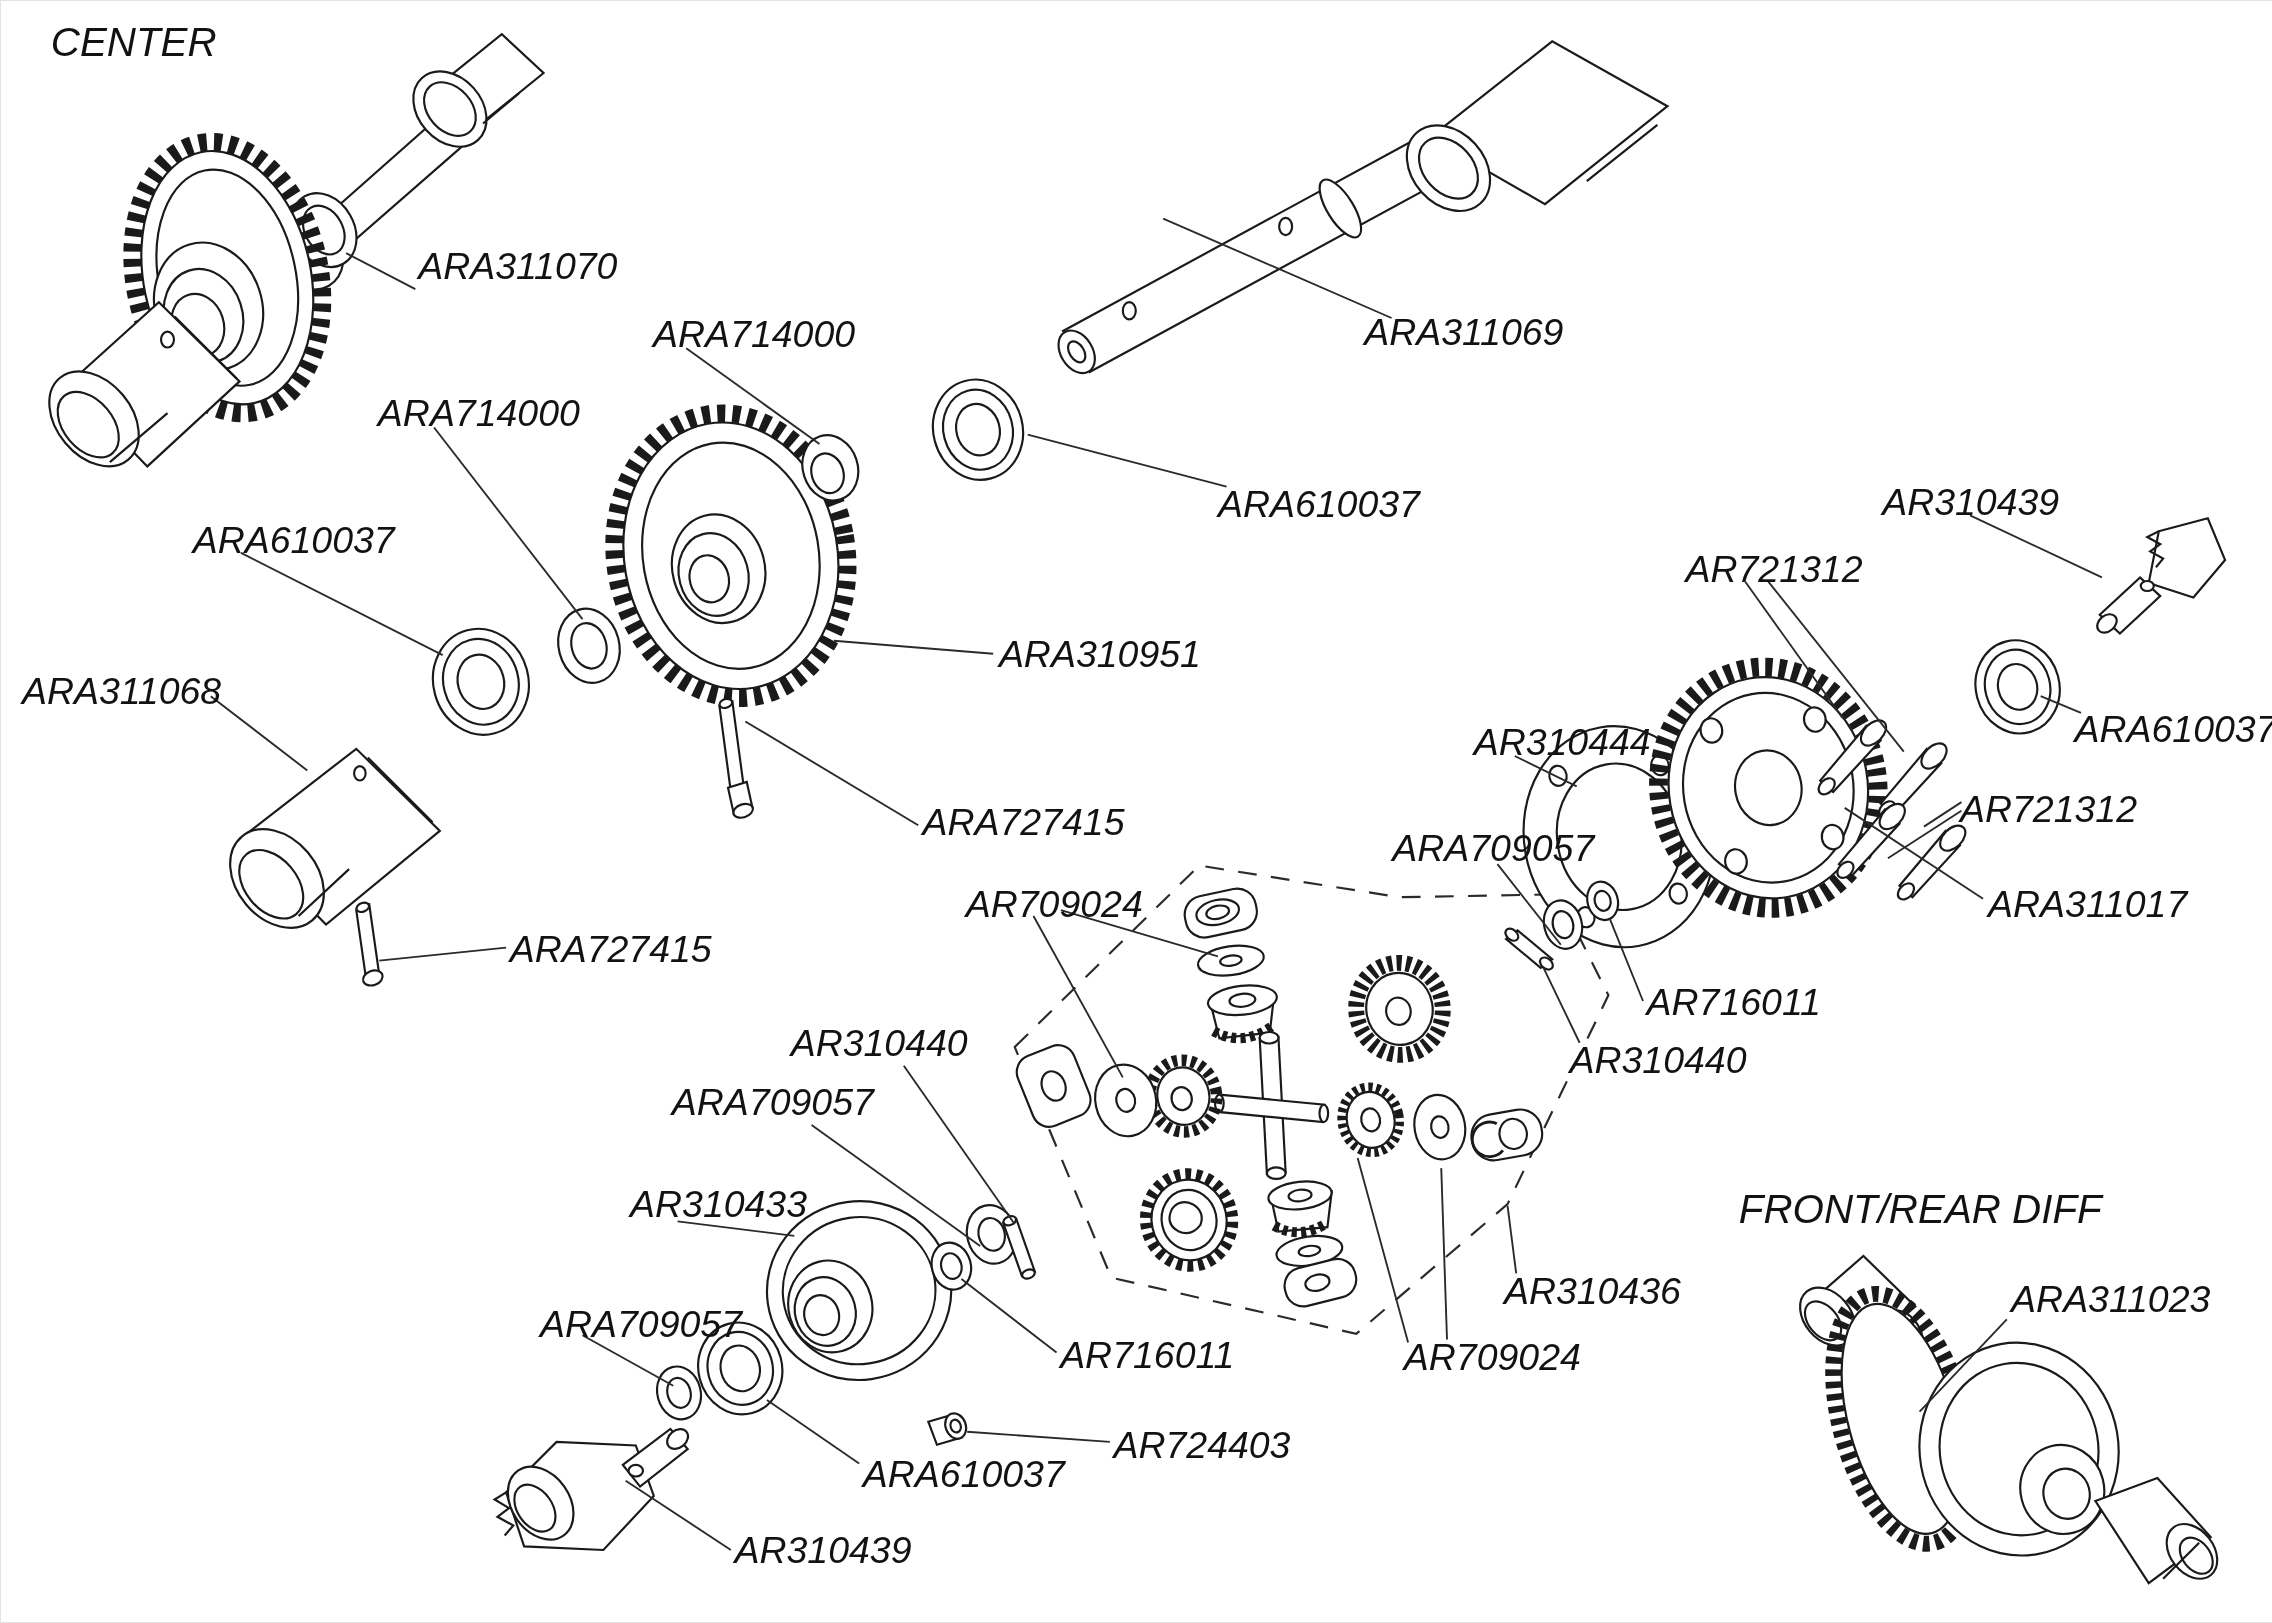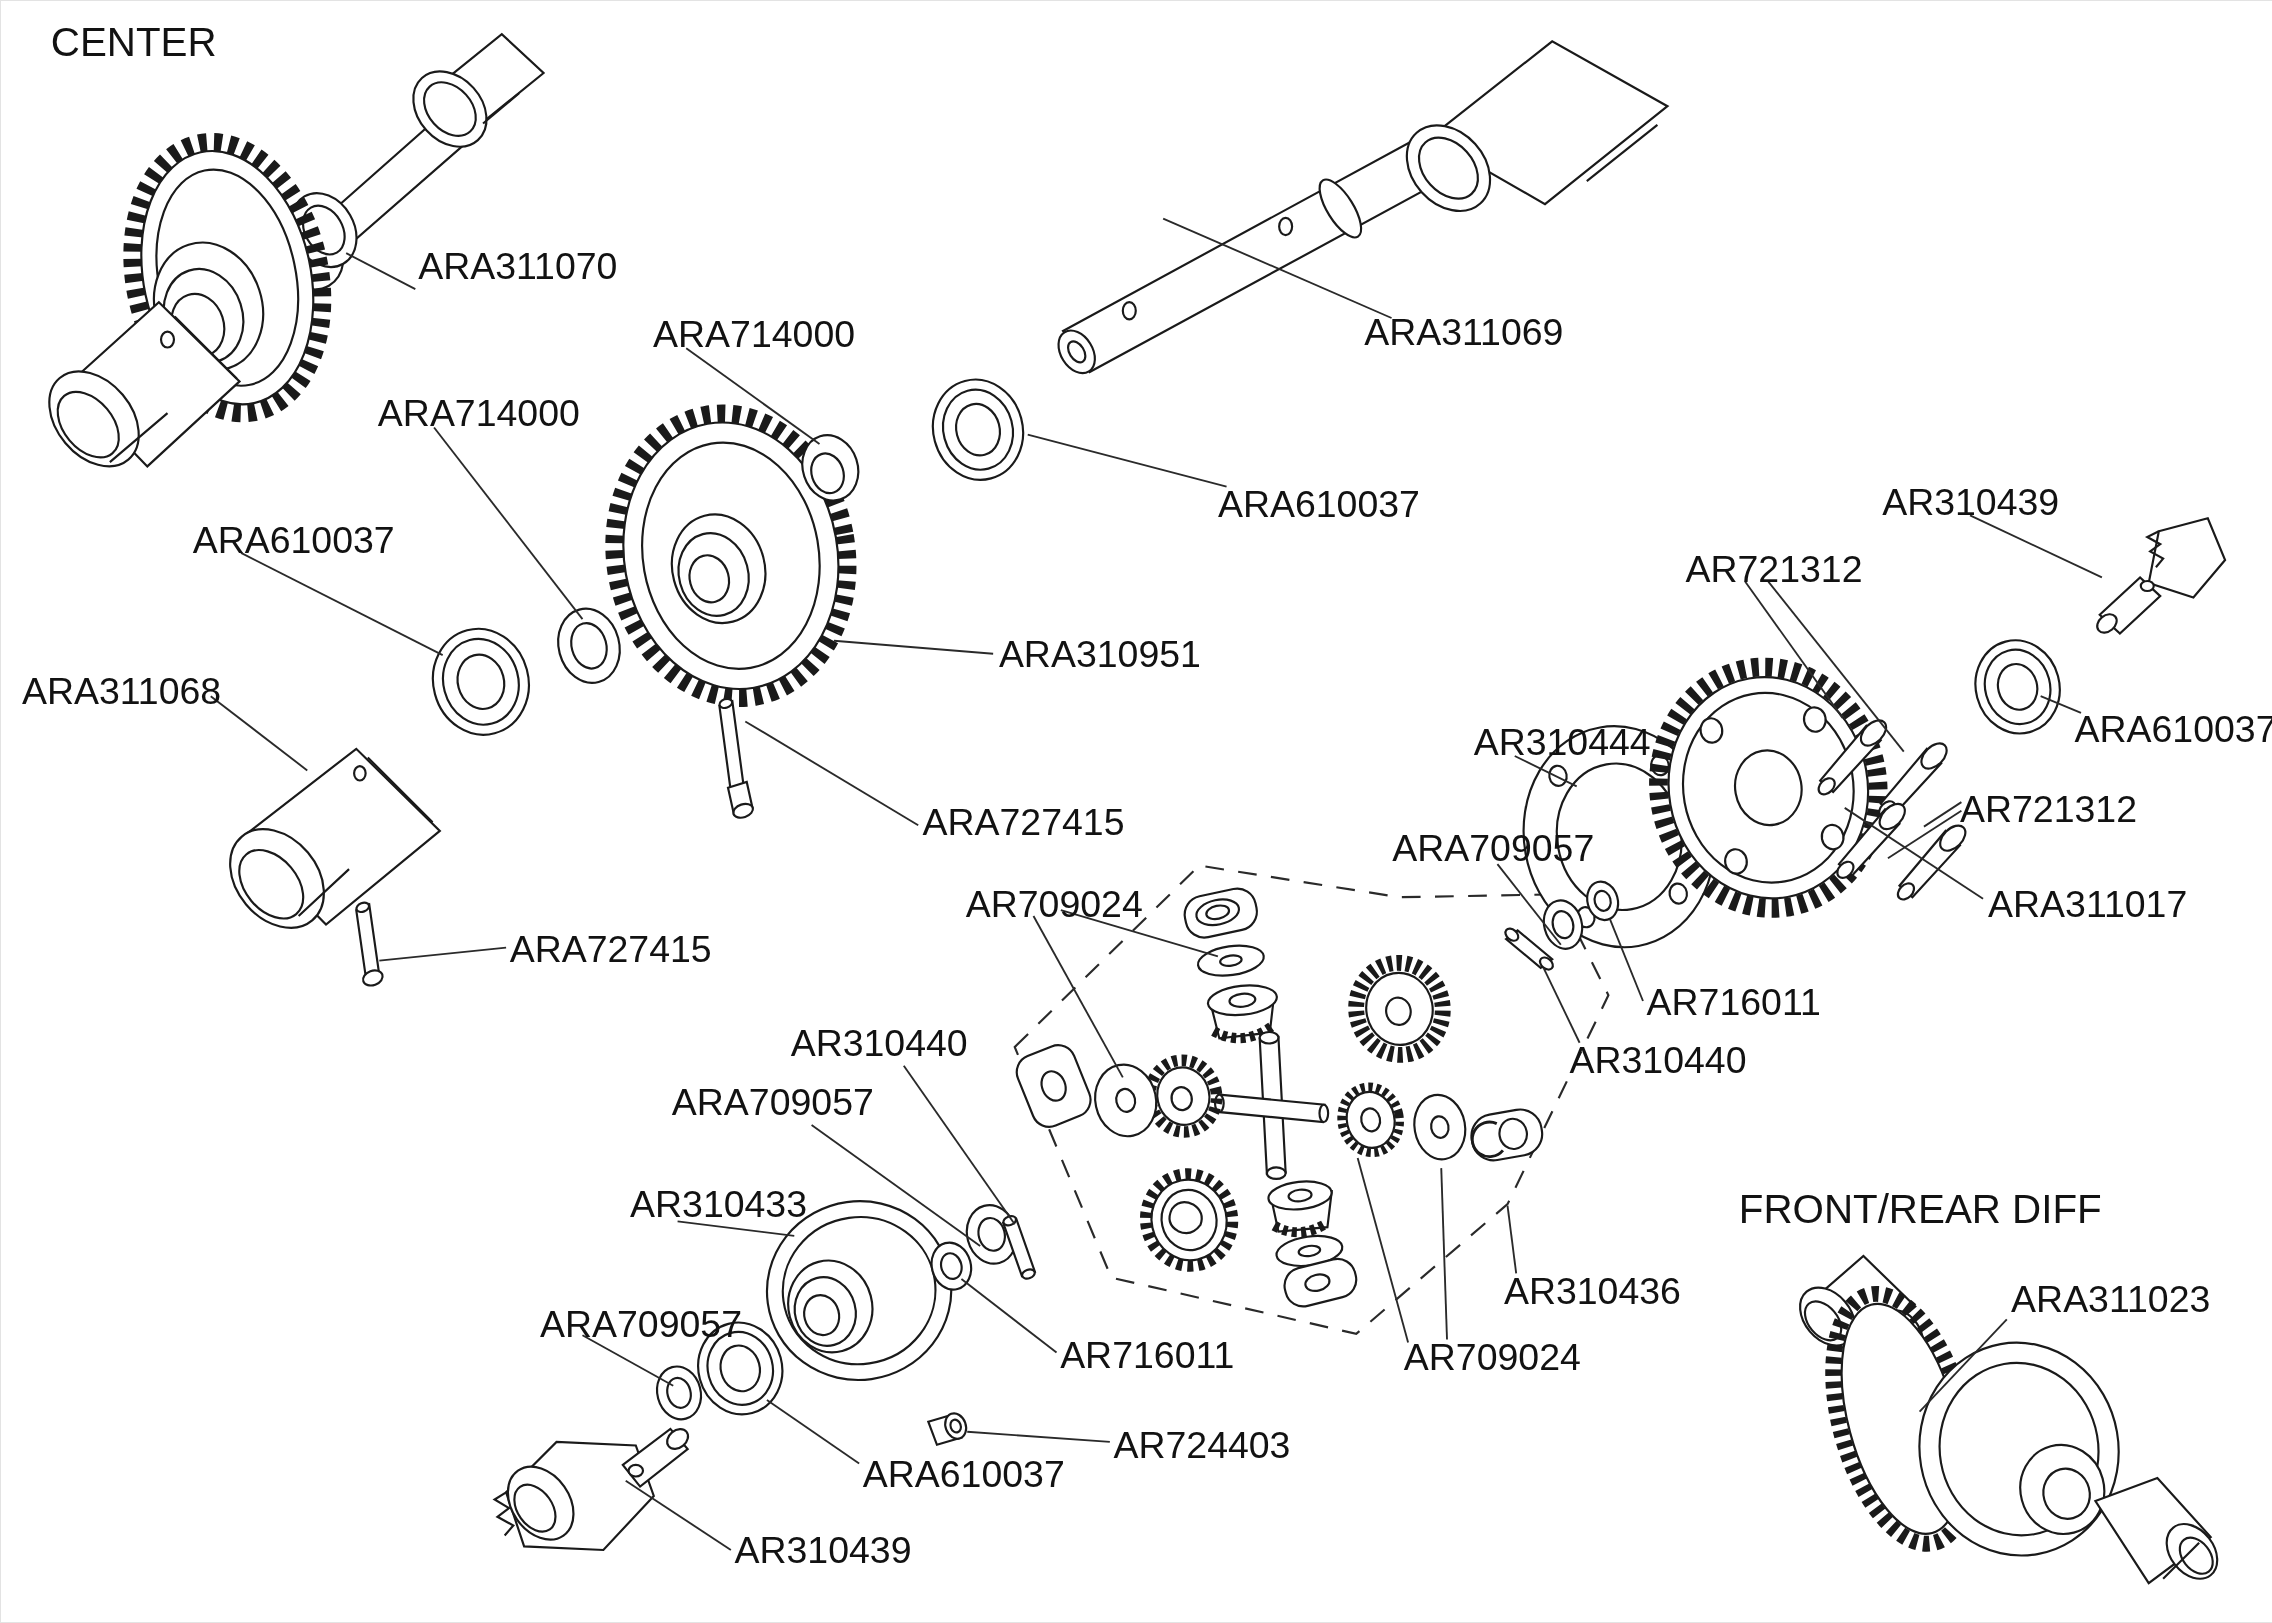--- a/index.html
+++ b/index.html
@@ -1,17 +1,17 @@
 <!DOCTYPE html>
 <html style="font-size:11.5px"><head>
 <meta charset="utf-8">
 <style>
   html,body{margin:0;padding:0;background:#ffffff;}
   body{width:2273px;height:1623px;position:relative;font-family:"Liberation Sans",sans-serif;}
-  #stage{position:absolute;inset:0;border:0.7px solid #e3e3e3;box-sizing:border-box;background:#ffffff;}
+  #stage{position:absolute;inset:0;border:0.7px solid #e3e3e3;box-sizing:border-box;background:#ffffff;font-style:italic;}
   svg{display:block;width:100%;height:100%;}
   .part{stroke:#1a1a1a;stroke-width:3;fill:#ffffff;}
   .noFill{fill:none;}
   .teeth{fill:none;stroke:#1a1a1a;}
   .leader{stroke:#2a2a2a;stroke-width:2.6;fill:none;}
   .dashedBox{fill:none;stroke:#2a2a2a;stroke-width:3;stroke-dasharray:26 20;}
   text.lbl{font-family:"Liberation Sans",sans-serif;font-size:52px;fill:#121212;letter-spacing:0px;}
   text.ttl{font-family:"Liberation Sans",sans-serif;font-size:56px;fill:#121212;}
 </style>
 </head>

